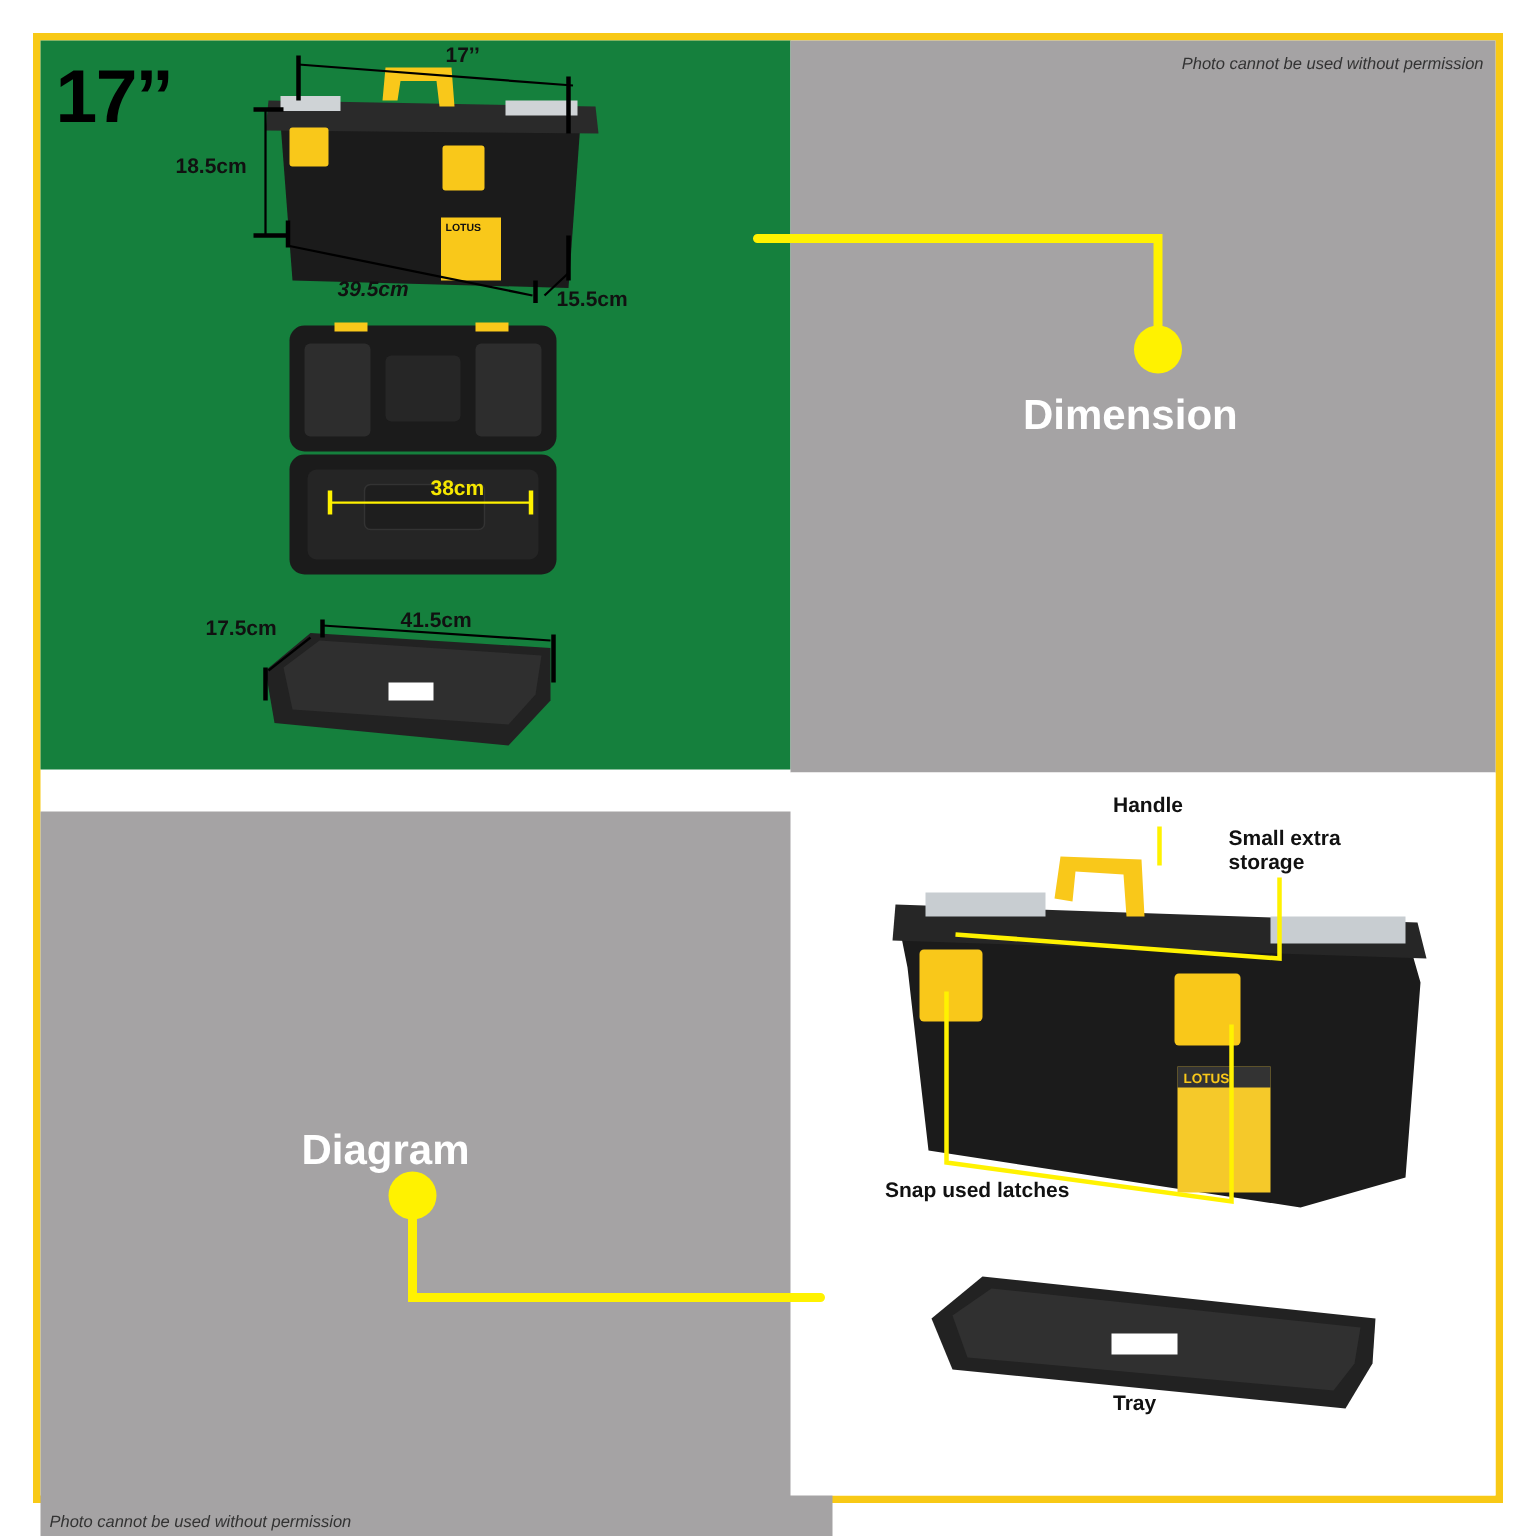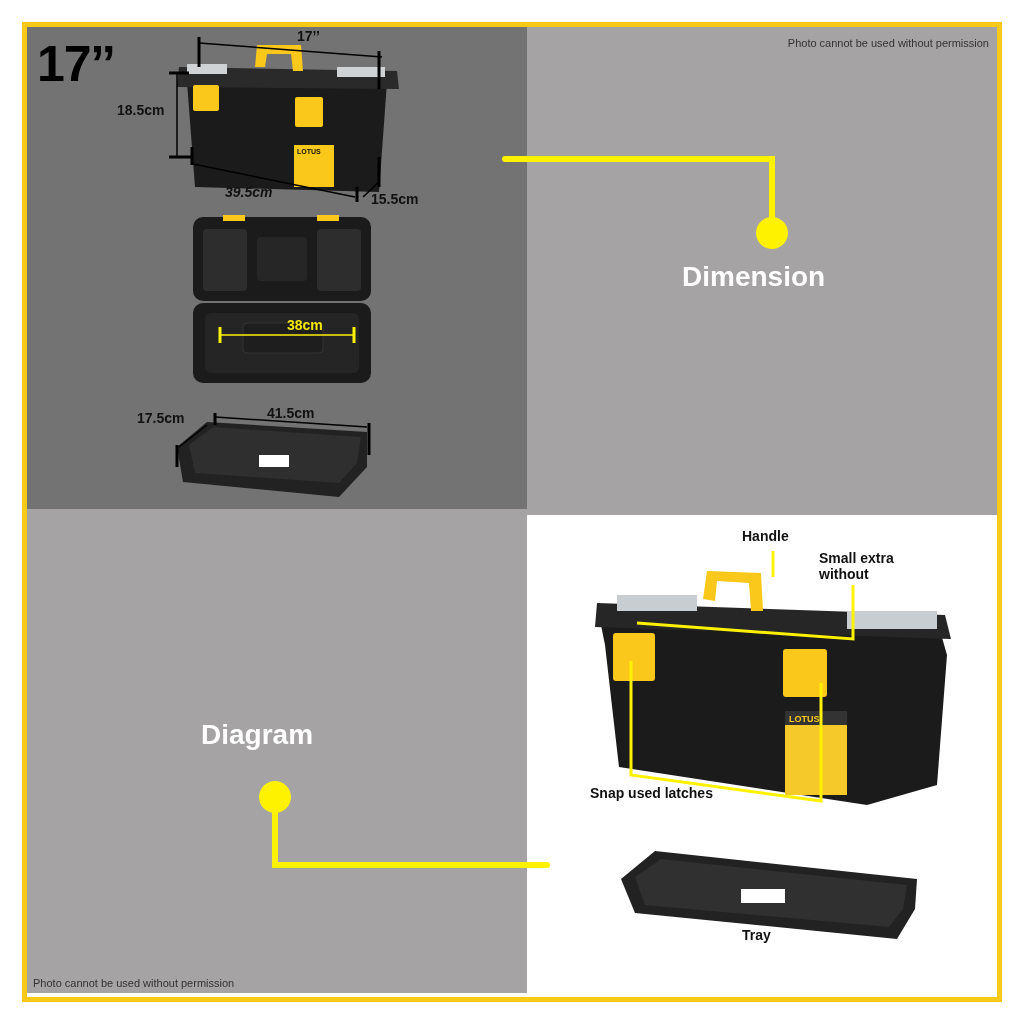--- a/index.html
+++ b/index.html
@@ -1,29 +1,29 @@
 <!DOCTYPE html>
 <html><head>
 <meta charset="utf-8">
 <style>
   html,body{margin:0;padding:0;background:#fff;}
   body{width:1024px;height:1024px;position:relative;overflow:hidden;font-family:"Liberation Sans",sans-serif;}
   .frame{position:absolute;left:22px;top:22px;width:970px;height:970px;border:5px solid #f8c916;background:#fff;}
   .q{position:absolute;}
   .gray{background:#a5a3a4;}
-  .q-tl{left:0;top:0;width:500px;height:486px;background:#737373;}
+  .q-tl{left:0;top:0;width:500px;height:486px;background:#15803d;}
   .q-tr{left:500px;top:0;width:470px;height:488px;}
-  .q-bl{left:0;top:482px;width:500px;height:484px;}
+  .q-bl{left:0;top:514px;width:500px;height:484px;padding-left:28px;}
   .q-br{left:500px;top:488px;width:470px;height:482px;background:#fff;}
   .abs{position:absolute;}
   .big-size{left:10px;top:8px;font-size:50px;font-weight:bold;color:#000;letter-spacing:-1px;}
   .dim{font-size:14px;font-weight:bold;color:#111;}
   .dim-y{color:#f5e700;font-size:14px;font-weight:bold;}
   .section-title{font-size:28px;font-weight:bold;color:#fff;}
-  .watermark{font-size:11px;color:#333;}
+  .watermark{font-size:11px;font-style:italic;color:#333;}
   .callout{font-size:14px;font-weight:bold;color:#111;line-height:16px;}
   svg{position:absolute;left:0;top:0;overflow:visible;}
 </style>
 </head>
 <body>
 
 <div class="frame">
 
   <div class="q q-tl">
     <div class="abs big-size">17’’</div>
@@ -124,21 +124,21 @@
         <line x1="246" y1="36" x2="246" y2="62"></line>
         <polyline points="110,108 326,124 326,70"></polyline>
         <polyline points="104,146 104,260 294,286 294,168"></polyline>
       </g>
       <polyline points="-230,350 18,350" stroke="#fff200" stroke-width="6" fill="none" stroke-linecap="round"></polyline>
     </svg>
 
     <div class="abs callout" style="left:215px;top:13px;">Handle</div>
     <div class="abs callout" style="left:292px;top:35px;width:90px;">
       <div>Small extra</div>
-      <div>without</div>
+      <div>storage</div>
     </div>
     <div class="abs callout" style="left:63px;top:270px;">Snap used latches</div>
     <div class="abs callout" style="left:215px;top:412px;">Tray</div>
   </div>
 
   <svg width="970" height="970" style="pointer-events:none;">
     <polyline points="478,132 745,132 745,206" stroke="#fff200" stroke-width="6" fill="none" stroke-linecap="round"></polyline>
     <circle cx="745" cy="206" r="16" fill="#fff200"></circle>
     <circle cx="248" cy="770" r="16" fill="#fff200"></circle>
     <polyline points="248,770 248,838 520,838" stroke="#fff200" stroke-width="6" fill="none" stroke-linecap="round"></polyline>

